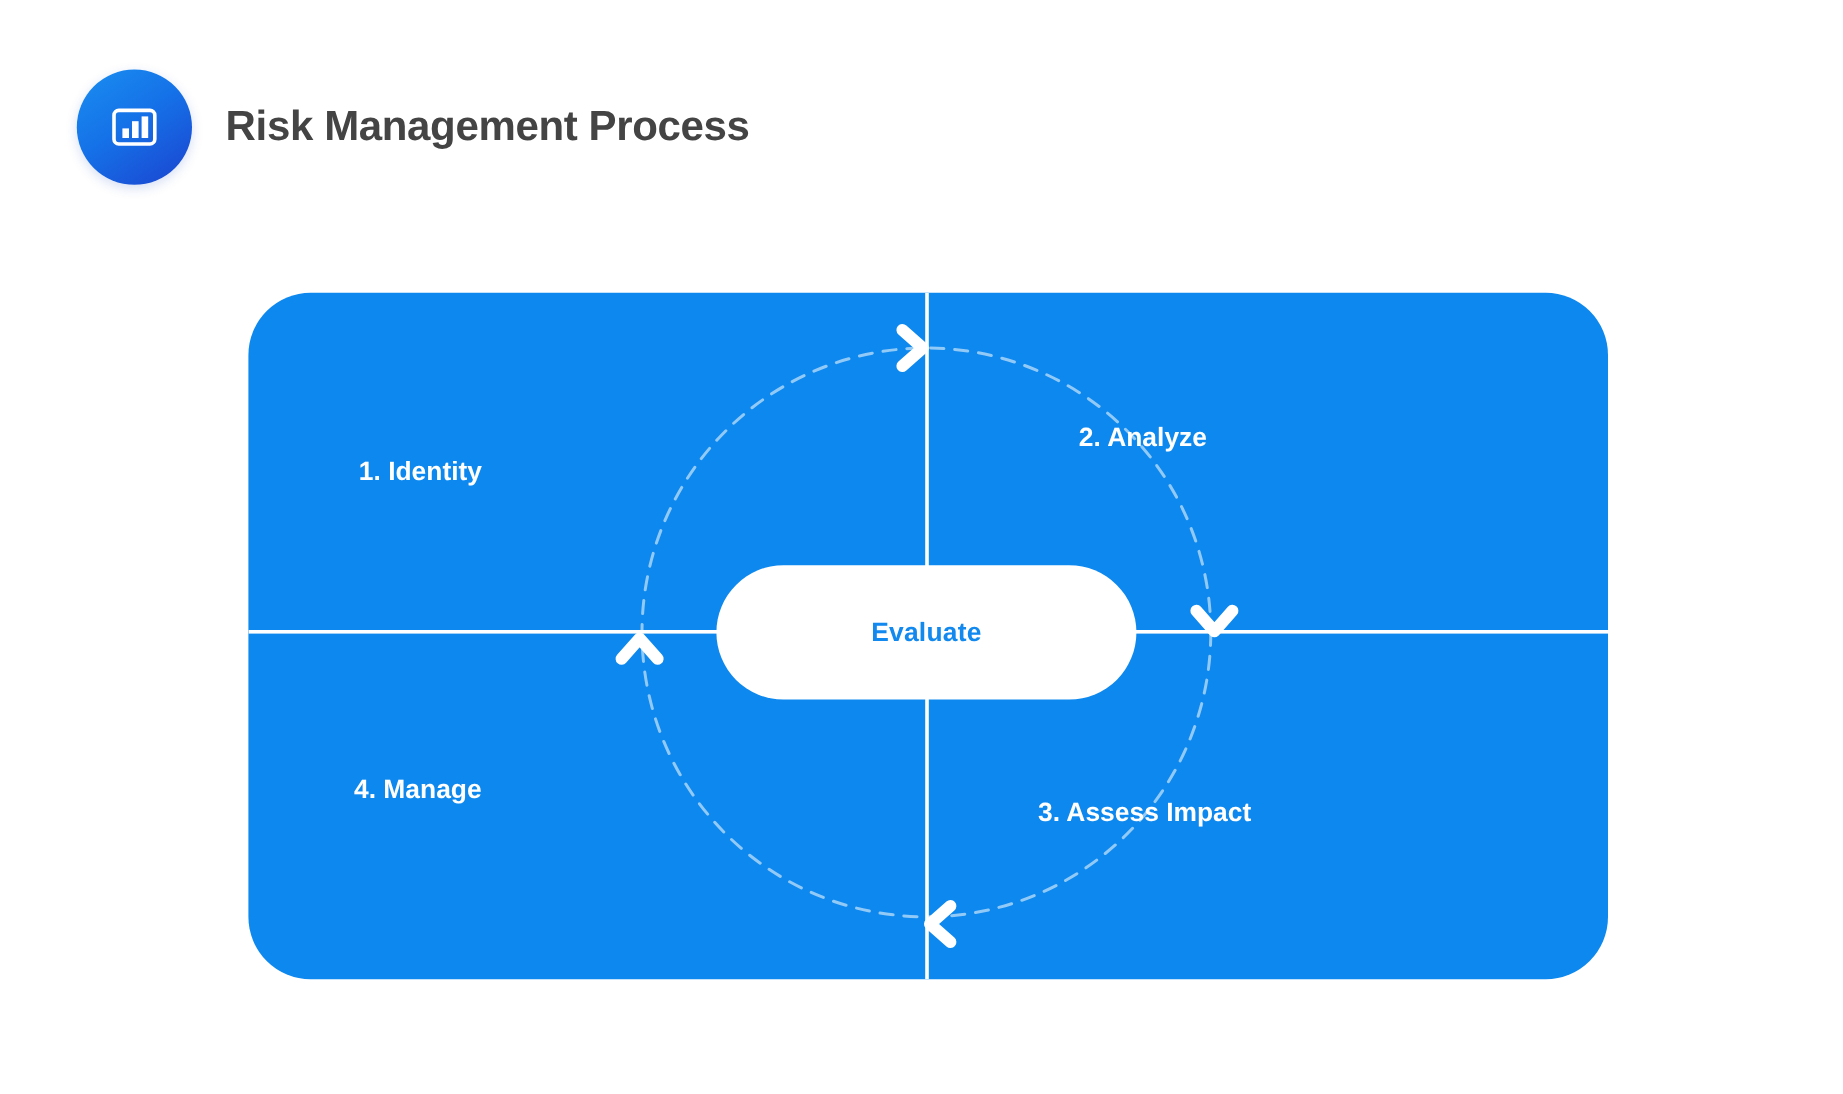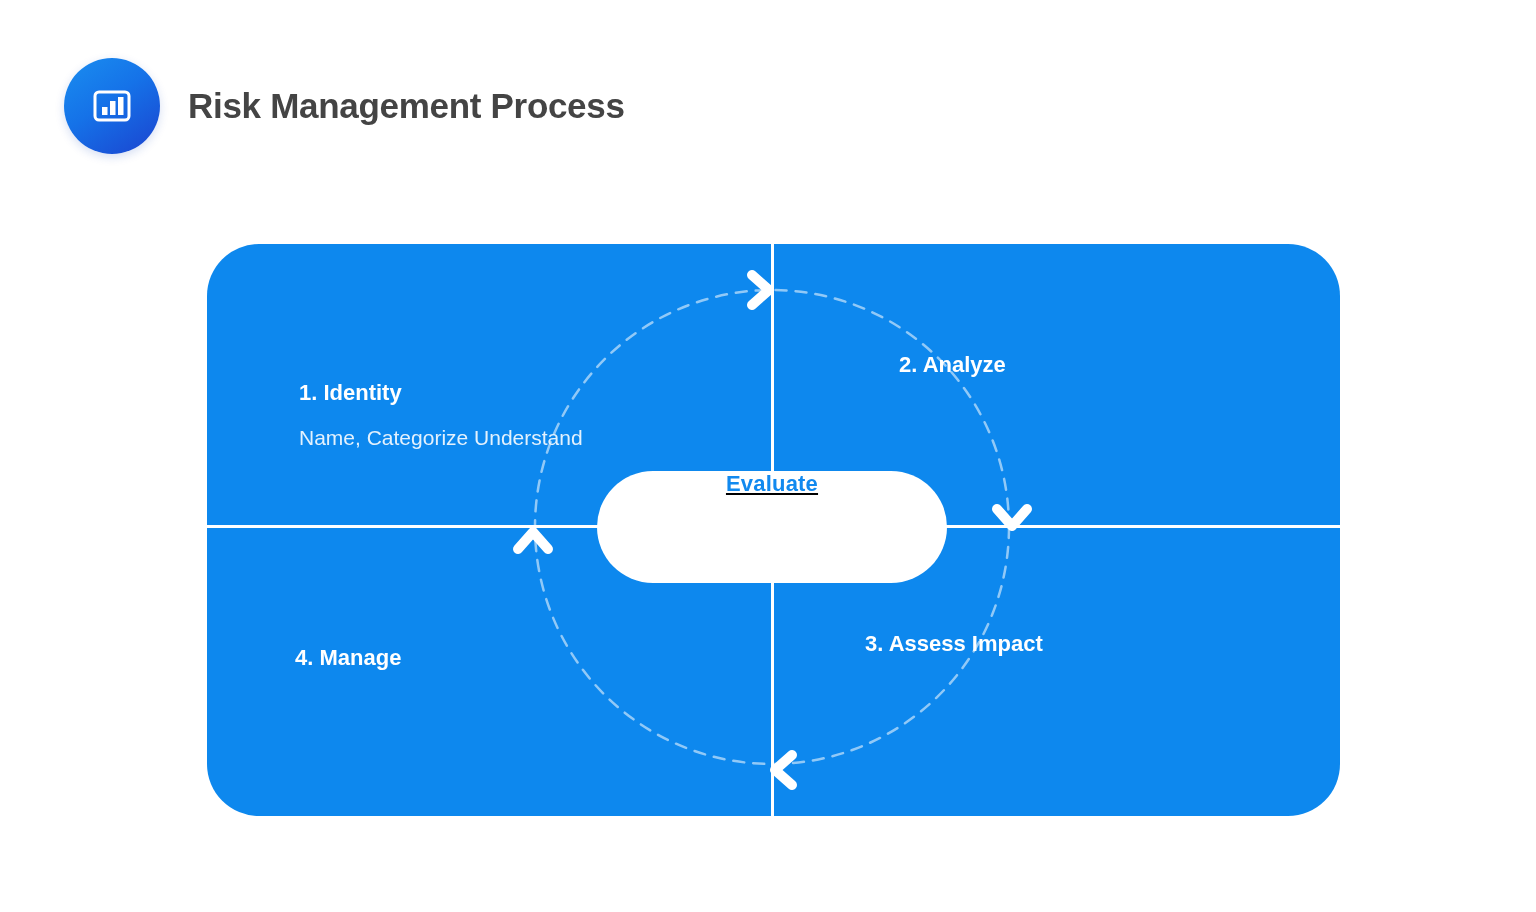--- a/index.html
+++ b/index.html
@@ -105,36 +105,35 @@
   .q-desc {
     font-size: 21px;
     font-weight: 400;
     color: #e3f1fd;
     white-space: nowrap;
   }
 
   #quadrant-1 { left: 92px;  top: 108px; margin-top: 28px; }
   #quadrant-2 { left: 658px; top: 108px; margin-left: 34px; }
   #quadrant-4 { left: 88px;  top: 401px; }
-  #quadrant-3 { left: 658px; top: 387px; }
+  #quadrant-3 { left: 658px; top: 420px; }
 
   
   #center-pill {
     position: absolute;
     left: 390px;
     top: 227px;
     width: 350px;
     height: 112px;
     background: #ffffff;
     border-radius: 56px;
     display: flex;
-    align-items: flex-start;
+    align-items: center;
     justify-content: center;
     z-index: 5;
-    text-decoration: underline;
   }
   #center-pill-label {
     font-size: 22px;
     font-weight: 700;
     color: #1189ef;
     letter-spacing: 0.2px;
   }
 </style>
 </head>
 <body>
@@ -169,21 +168,20 @@
 
       <polyline points="-15,-9 0,8 15,-9" transform="translate(805,274)" fill="none" stroke="#ffffff" stroke-width="10" stroke-linecap="round" stroke-linejoin="round"></polyline>
 
       <polyline points="9,-15 -8,0 9,15" transform="translate(576,526)" fill="none" stroke="#ffffff" stroke-width="10" stroke-linecap="round" stroke-linejoin="round"></polyline>
 
       <polyline points="-15,9 0,-8 15,9" transform="translate(326,296)" fill="none" stroke="#ffffff" stroke-width="10" stroke-linecap="round" stroke-linejoin="round"></polyline>
     </svg>
 
     <div class="quadrant" id="quadrant-1">
       <div class="q-title">1. Identity</div>
-      <div class="q-desc">Name, Categorize Understand</div>
     </div>
 
     <div class="quadrant" id="quadrant-2">
       <div class="q-title">2. Analyze</div>
     </div>
 
     <div class="quadrant" id="quadrant-3">
       <div class="q-title">3. Assess Impact</div>
     </div>
 

